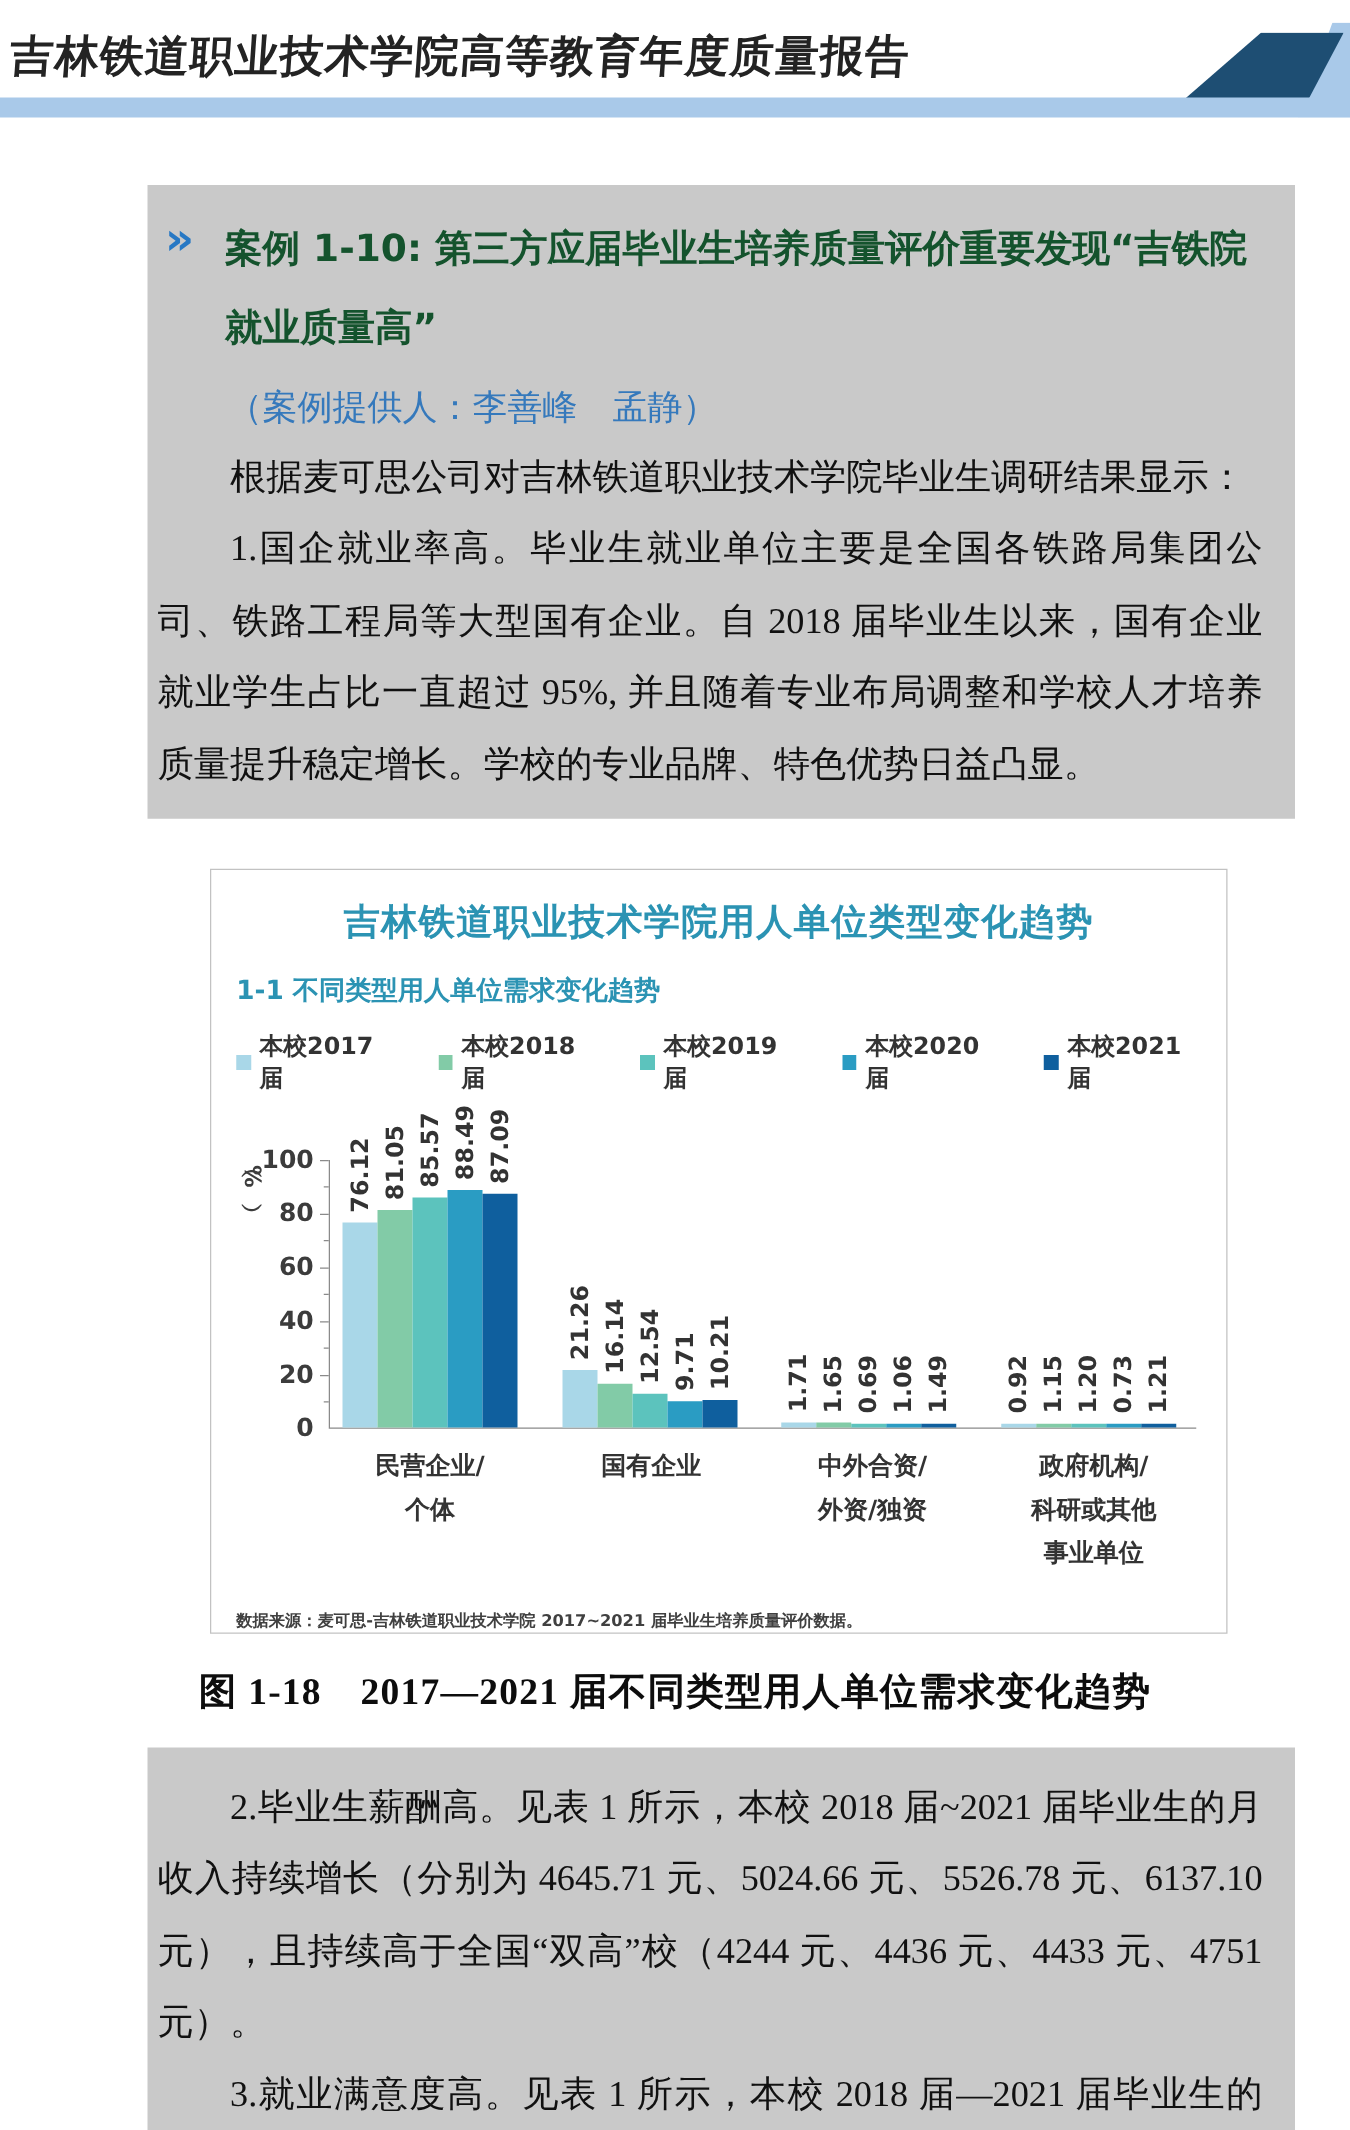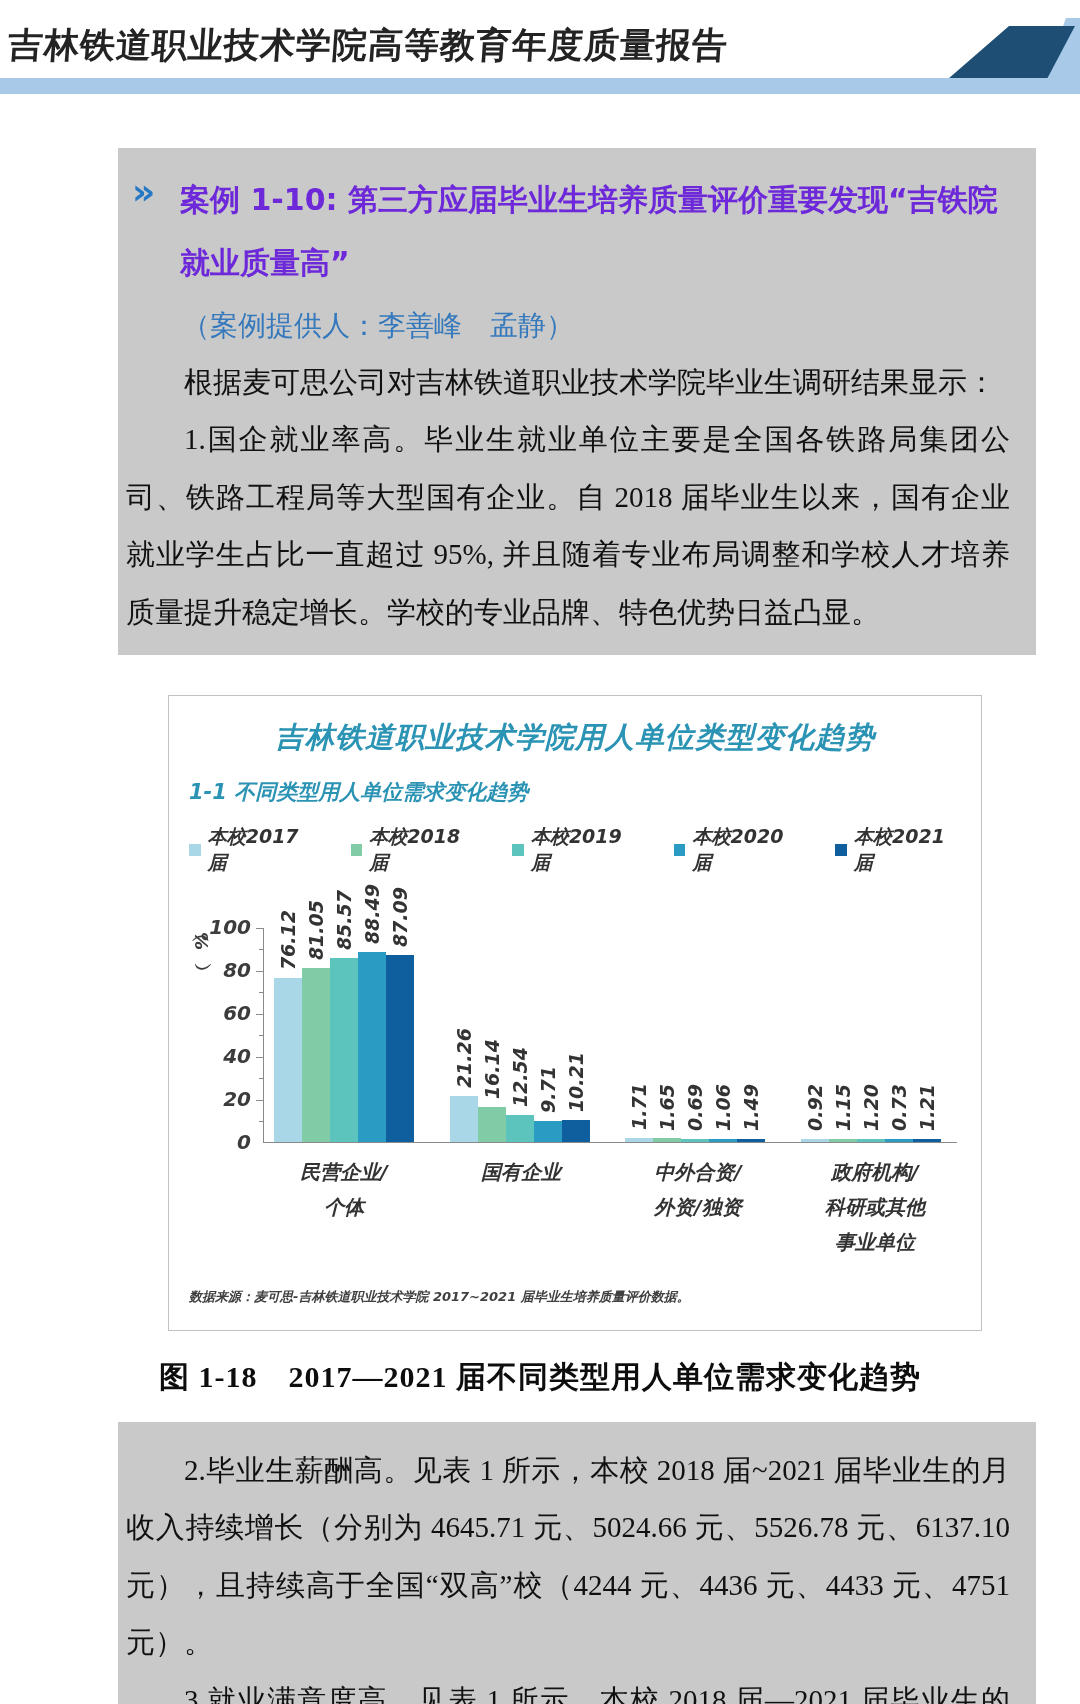--- a/index.html
+++ b/index.html
@@ -30,37 +30,36 @@
   }
   .block-case{margin-top:52px;padding:20px 26px 14px 8px;}
   .block-points{margin-top:24px;padding:20px 26px 44px 8px;}
   
   .case-title-row{position:relative;padding-left:48px;margin-left:6px;}
   .chevron{
     position:absolute;left:0;top:6px;color:#2778c4;font-size:36px;font-weight:700;
     font-family:"DejaVu Sans","Liberation Sans",sans-serif;letter-spacing:-6px;line-height:1;
   }
   .case-title{
-    font-size:30px;line-height:2.1;font-weight:700;color:#6d28d9;
+    font-size:30px;line-height:2.1;font-weight:700;color:#14532d;
     font-family:"DejaVu Sans","Liberation Sans",sans-serif;
   }
   .provider{
     margin-top:4px;margin-left:56px;font-size:28px;line-height:2.0;color:#3579bc;
     font-family:"DejaVu Serif","Liberation Serif",serif;
   }
   .body-para{
     font-size:29px;line-height:1.98;text-indent:2em;text-align:justify;color:#111;
     margin:0;
   }
   
   .chart-box{
     margin-left:168px;margin-top:40px;width:814px;box-sizing:border-box;
-    background:#fff;border:1px solid #c2c2c2;padding:14px 20px 24px 20px;
+    background:#fff;border:1px solid #c2c2c2;padding:14px 20px 0 20px;
     font-family:"DejaVu Sans","Liberation Sans",sans-serif;
-    font-style:italic;
   }
   .chart-title{
     text-align:center;font-size:29px;font-weight:700;color:#2b93b3;margin-top:8px;
     letter-spacing:1px;
   }
   .chart-subtitle{
     margin-top:20px;font-size:21px;font-weight:700;color:#2b93b3;
   }
   .legend{
     margin-top:18px;margin-bottom:52px;display:flex;justify-content:center;gap:36px;

